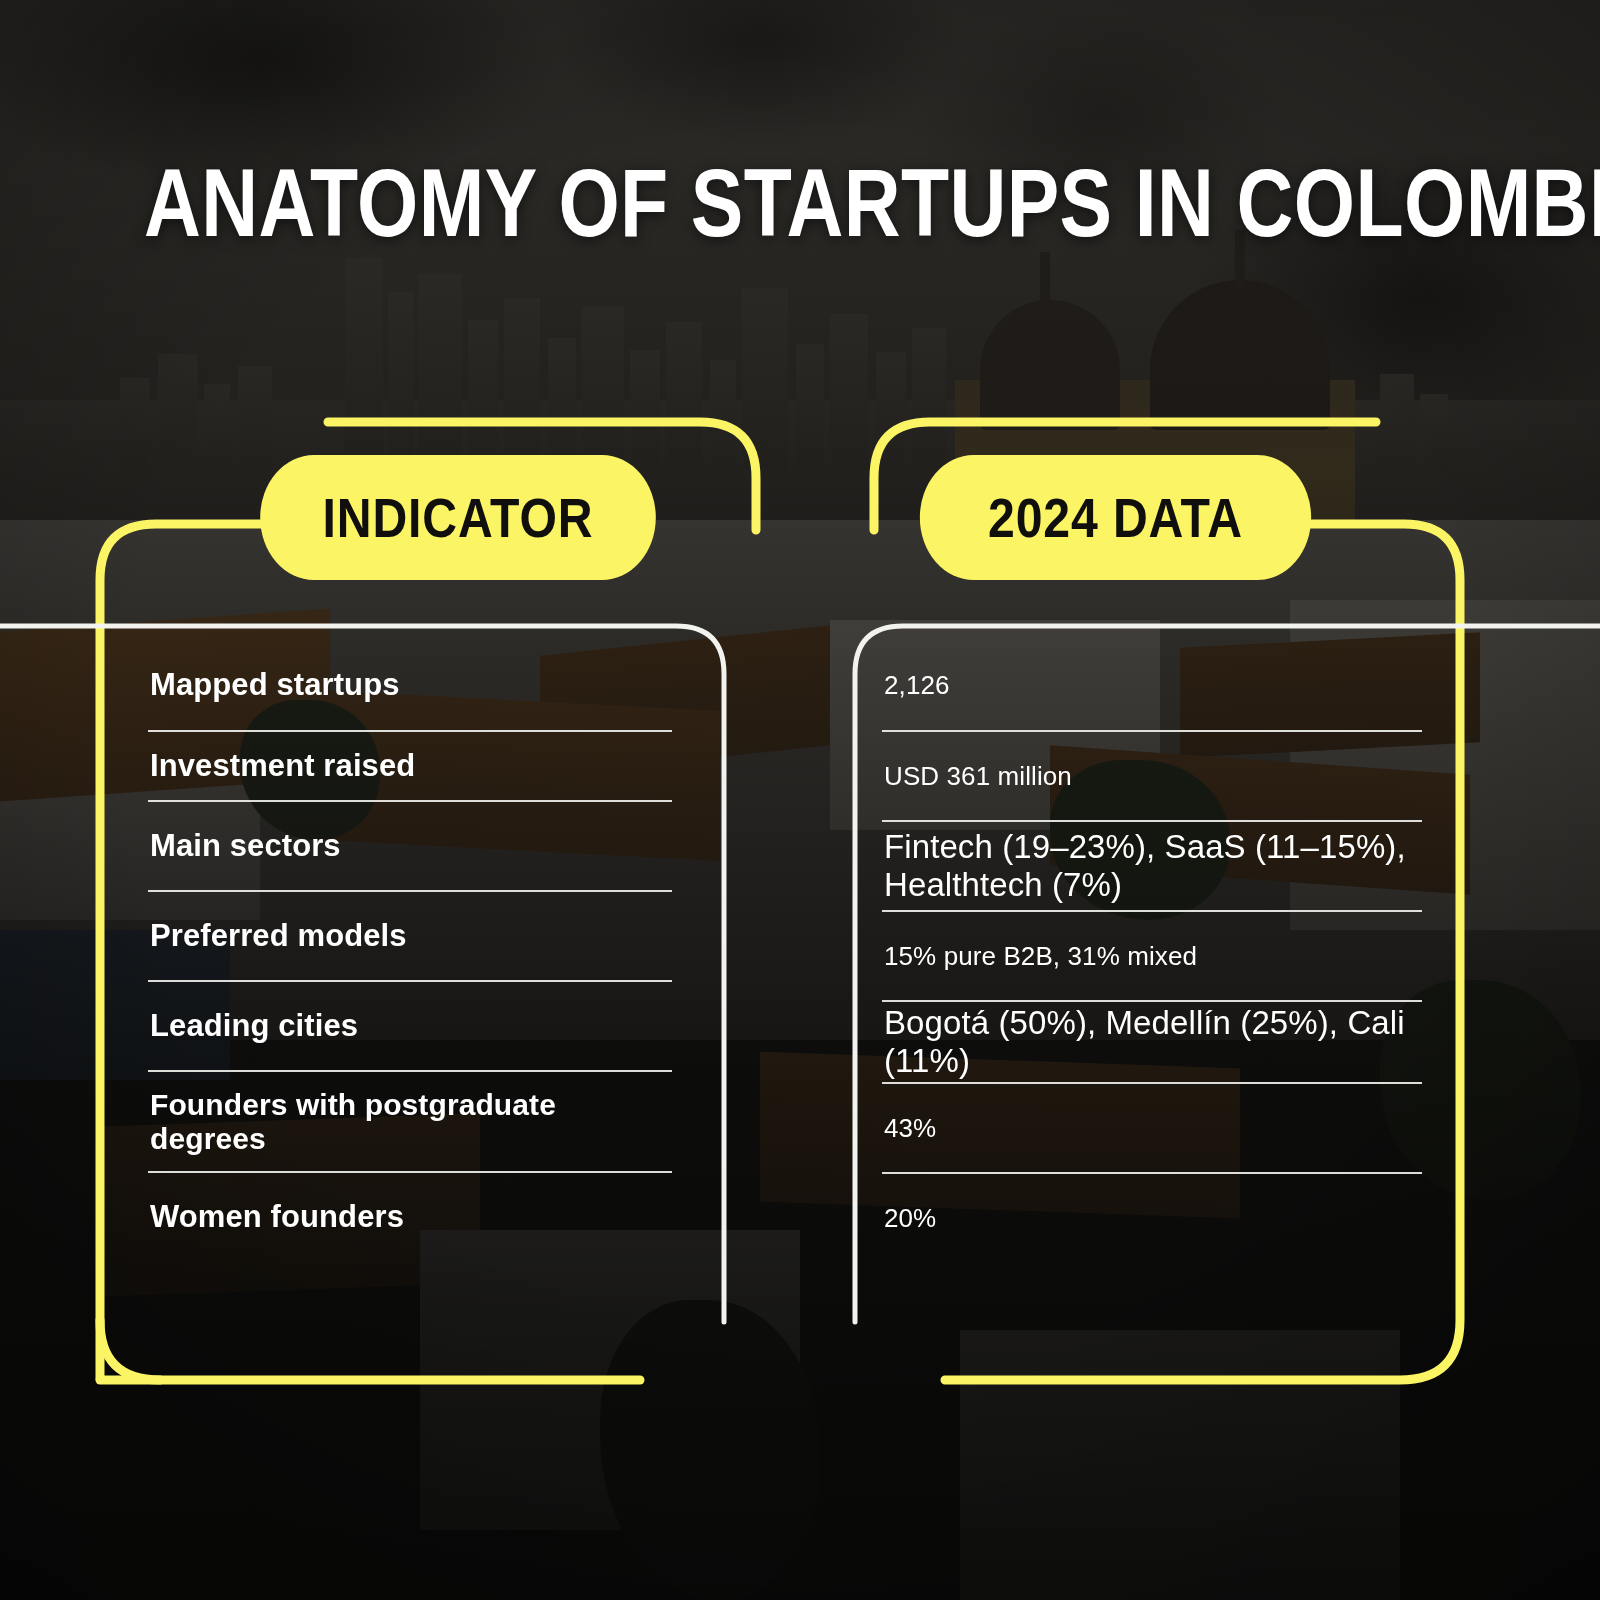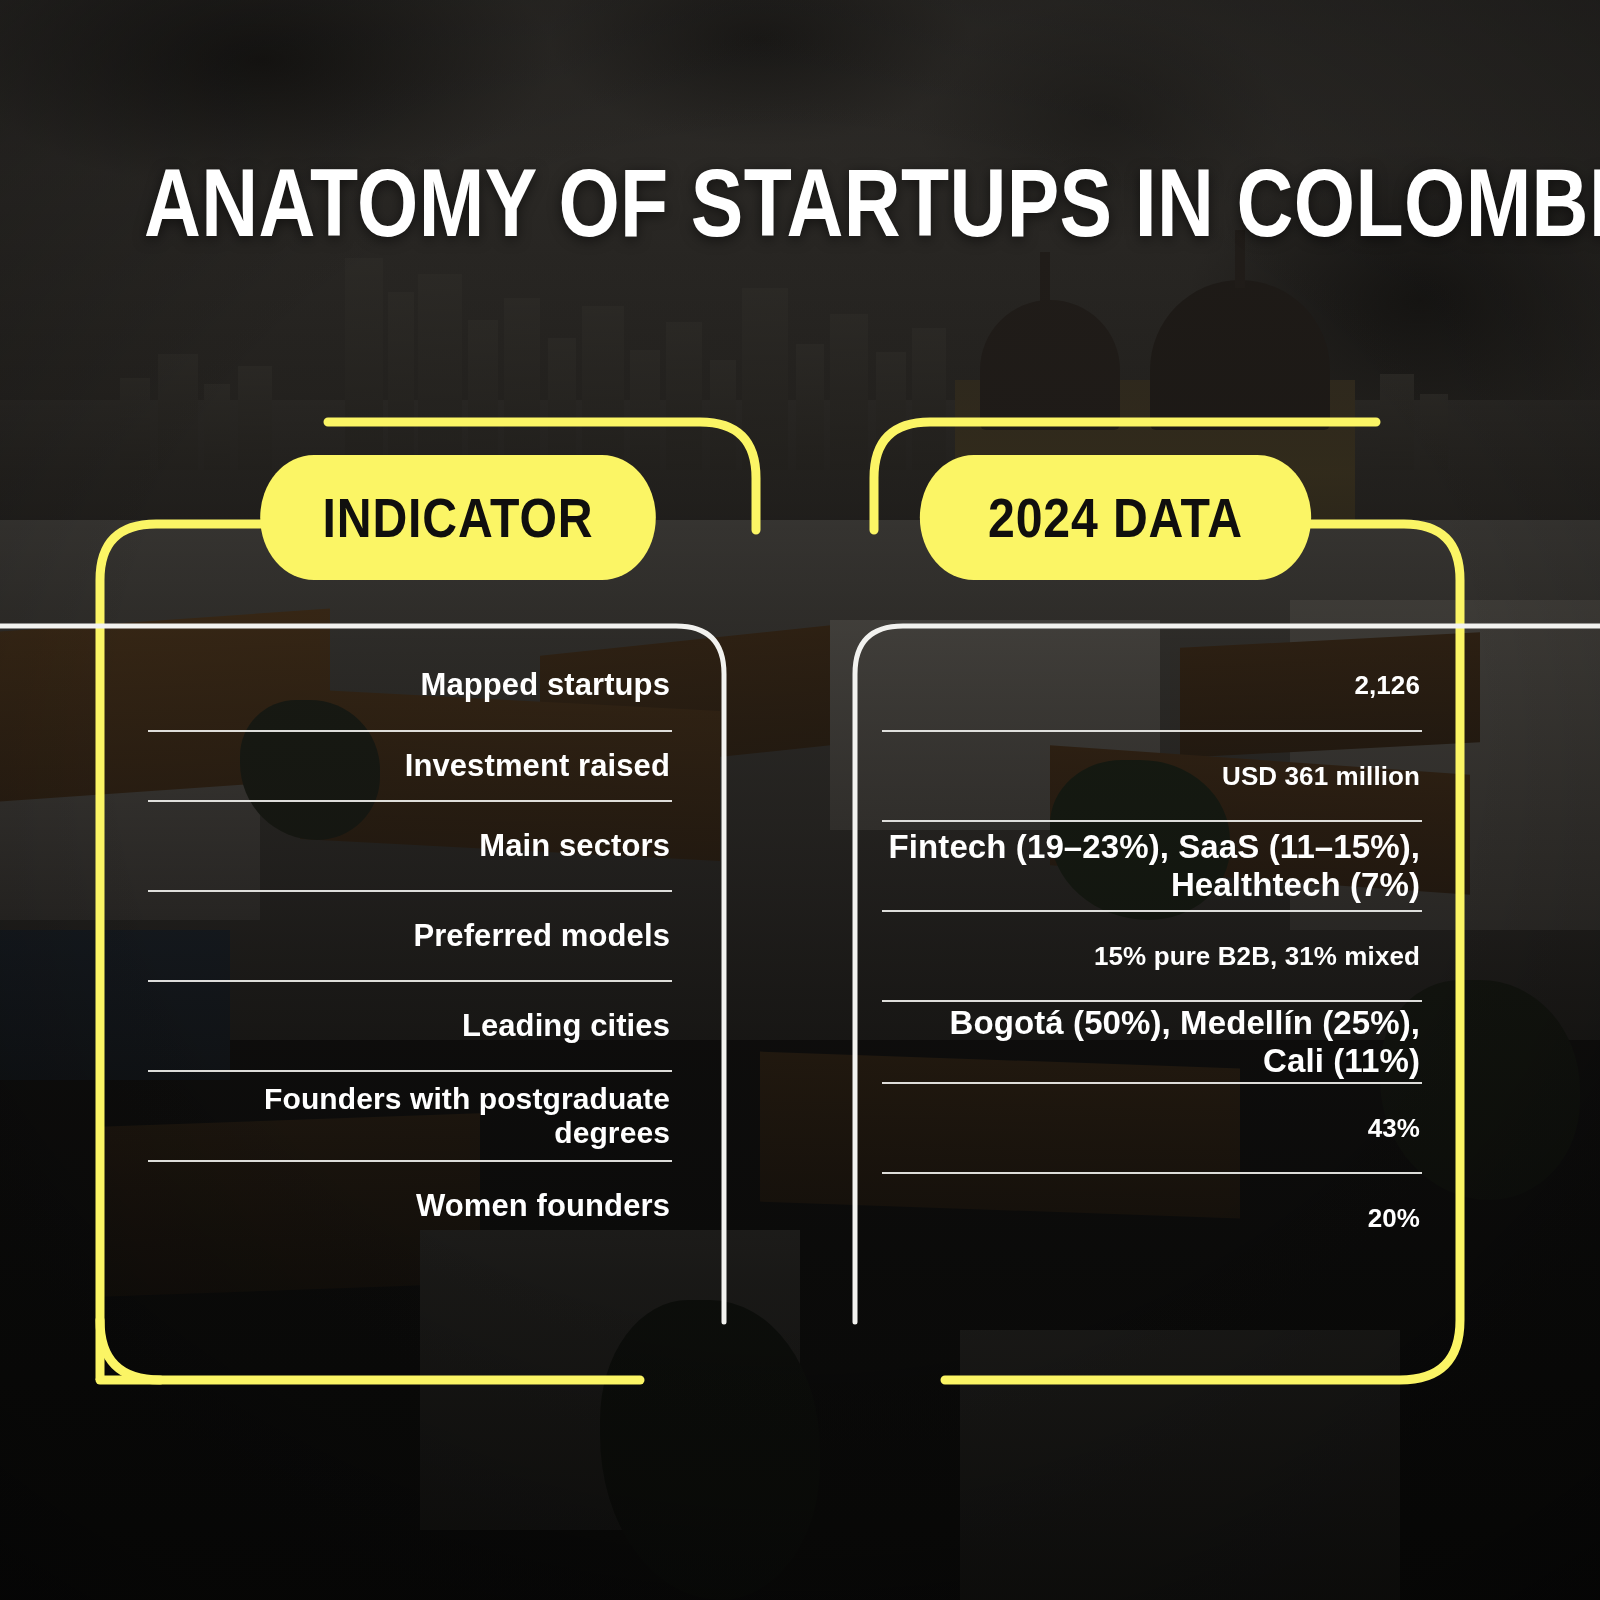--- a/index.html
+++ b/index.html
@@ -118,29 +118,29 @@
   #pill-right { left:888px; top:455px; width:455px; height:125px; }
   .pill span { display:block; transform:scaleX(1); }
 
   
   .col { position:absolute; }
   #col-left  { left:148px; top:640px; width:524px; }
   #col-right { left:882px; top:640px; width:540px; }
 
   .row {
     display:flex; align-items:center; justify-content:center;
-    text-align:right;
+    text-align:left;
     color:#fff;
     padding:0 2px;
   }
   .row span { display:block; width:100%; }
   .divider { height:2px; background:#efefec; opacity:.92; }
 
   #col-left .row  { font-size:31px; font-weight:600; letter-spacing:.1px; }
-  #col-right .row { font-size:26px; font-weight:700; letter-spacing:.1px; }
+  #col-right .row { font-size:26px; font-weight:400; letter-spacing:.1px; }
   #col-left .row.long { font-size:30px; }
   #col-right .row.small { font-size:33px; }
 </style>
 </head>
 <body>
 
 <div id="bg">
   <div class="sky"></div>
   <div class="water"></div>
 
@@ -248,21 +248,21 @@
   </div>
   <div class="divider"></div>
   <div class="row" style="height:88px;">
     <span>Preferred models</span>
   </div>
   <div class="divider"></div>
   <div class="row" style="height:88px;">
     <span>Leading cities</span>
   </div>
   <div class="divider"></div>
-  <div class="row long" style="height:88px;">
+  <div class="row long" style="height:99px;">
     <span>Founders with postgraduate degrees</span>
   </div>
   <div class="divider"></div>
   <div class="row" style="height:88px;">
     <span>Women founders</span>
   </div>
 </div>
 
 <div class="col" id="col-right">
   <div class="row" style="height:90px;">

